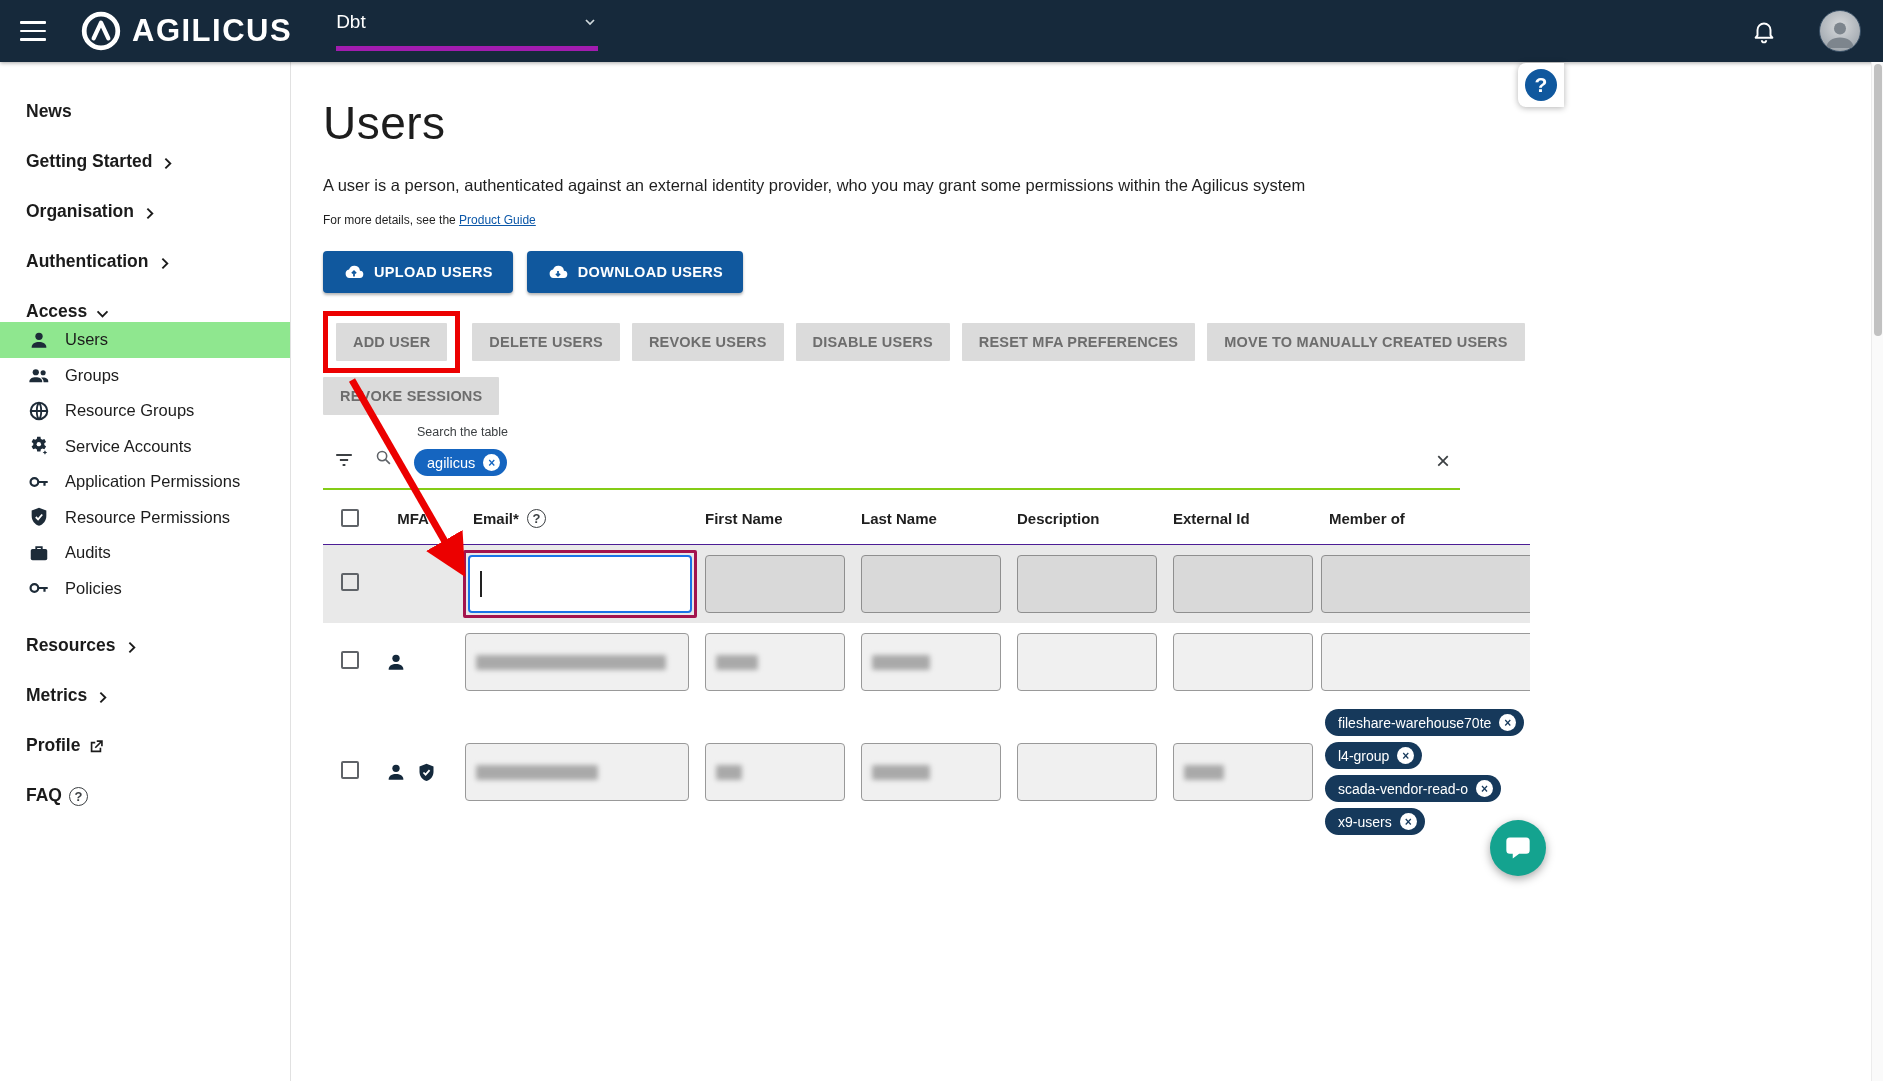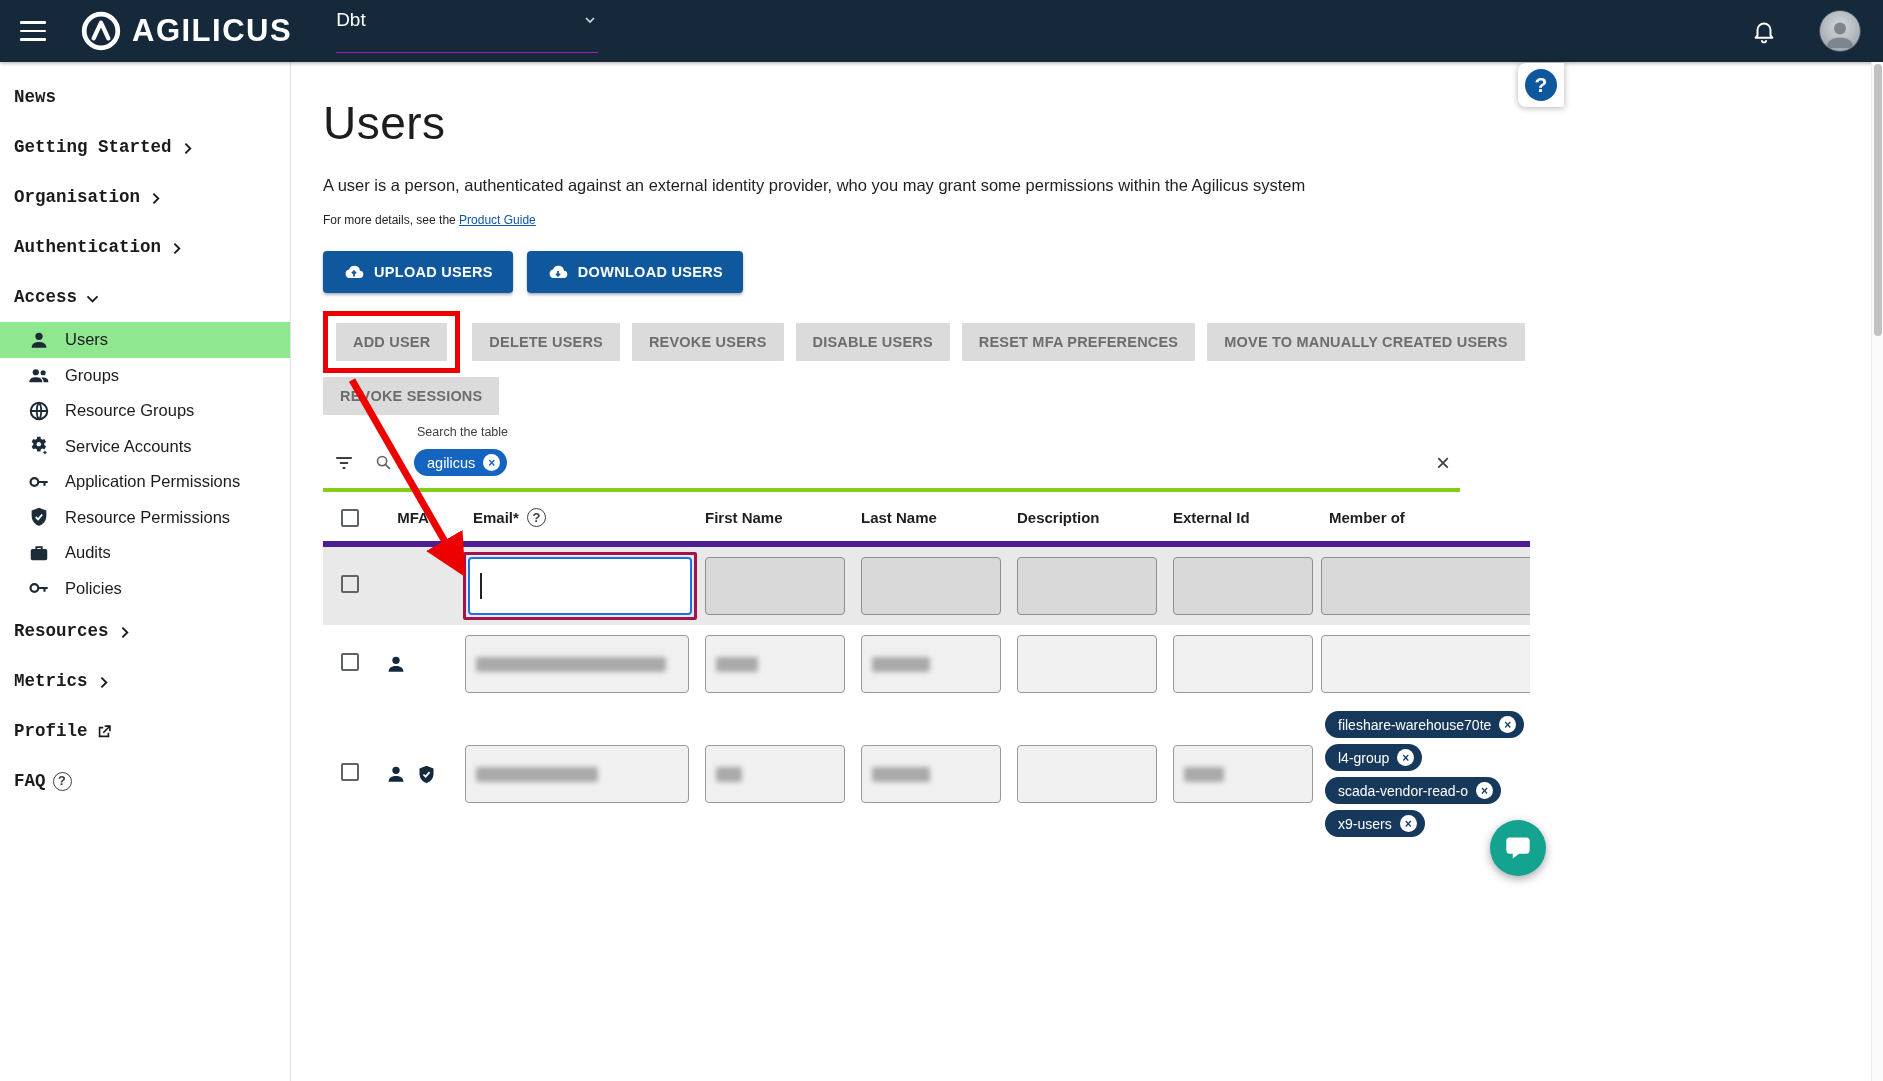--- a/index.html
+++ b/index.html
@@ -8,35 +8,35 @@
 
   
   .topbar { height:62px; background:var(--topbar-navy,#16293B); display:flex; align-items:center;
     padding:0 22px 0 18px; gap:18px; position:relative; z-index:20; box-shadow:0 1px 4px rgba(0,0,0,.35); }
   .hamburger { background:none; border:none; cursor:pointer; width:30px; height:24px;
     display:flex; flex-direction:column; justify-content:space-between; padding:2px 2px; }
   .hamburger span { height:2.6px; background:#fff; border-radius:1px; display:block; }
   .logo { display:flex; align-items:center; gap:10px; margin-left:14px; }
   .logo-text { color:#fff; font-weight:700; font-size:31px; letter-spacing:1.5px; }
   .org-select { width:262px; margin-left:26px; display:flex; align-items:center; justify-content:space-between;
-    border-bottom:1px solid #a21caf; padding-bottom:21px; cursor:pointer; }
+    border-bottom:5px solid #a21caf; padding-bottom:13px; cursor:pointer; }
   .org-select span { color:#fff; font-size:19px; }
   .topbar-spacer { flex:1; }
   .iconbtn { background:none; border:none; cursor:pointer; display:flex; align-items:center; }
   .avatar { width:42px; height:42px; border-radius:50%; background:radial-gradient(circle at 50% 38%,#d8dadc 0%,#aeb4ba 60%,#8e959c 100%);
     overflow:hidden; display:flex; align-items:flex-end; justify-content:center; cursor:pointer; border:1px solid #3c5268; }
 
   
   .app { display:flex; height:1019px; }
   .sidebar { width:291px; border-right:1px solid #e1e1e1; padding-top:10px; background:#fff; flex:none; overflow:hidden; }
   .main { flex:1; position:relative; padding:20px 0 0 32px; overflow:hidden; }
 
   
-  .nav-top { height:50px; display:flex; align-items:center; gap:7px; padding:0 14px;
-    font-weight:700; font-size:17.5px; color:#1b1b1b; cursor:pointer;font-family:Liberation Mono, monospace; }
+  .nav-top { height:50px; display:flex; align-items:flex-end; gap:7px; padding:0 26px;
+    font-weight:700; font-size:17.5px; color:#1b1b1b; cursor:pointer; }
   .nav-sub { height:35.5px; display:flex; align-items:center; gap:15px; padding:0 14px 0 28px;
     font-size:16.5px; color:#1c1c1c; cursor:pointer; }
   .nav-sub.active { background:var(--active-green,#90E690); }
   .nav-sub svg { flex:none; }
   .chev { margin-top:2px; }
 
   
   .page-title { font-size:46px; font-weight:400; color:#1d1d1d; margin:14px 0 26px; letter-spacing:.5px; }
   .page-desc { font-size:16.5px; margin-bottom:18px; }
   .page-details { font-size:12px; margin-bottom:24px; }
@@ -47,35 +47,35 @@
     border:none; border-radius:4px; font-weight:700; font-size:14.5px; letter-spacing:.3px;
     padding:10px 20px; cursor:pointer; box-shadow:0 2px 3px rgba(0,0,0,.3); font-family:inherit; }
   .action-row { display:flex; gap:12px; align-items:center; margin-bottom:16px; }
   .btn-gray { background:#dbdbdb; color:#6d6d6d; border:none; border-radius:1px; font-weight:700;
     font-size:14.5px; letter-spacing:.2px; padding:11px 17px; cursor:pointer; font-family:inherit; white-space:nowrap; }
   .revoke-row { margin-bottom:8px; }
 
   .red-annot { display:inline-block; border:5px solid var(--annotation-red,#EE0000); padding:7px 8px; margin:-12px 0; }
 
   
-  .search-row { position:relative; width:1137px; display:flex; align-items:center; gap:0;
-    padding:26px 0 12px; border-bottom:4px solid #84cc16; margin-bottom:2px; }
+  .search-row { position:relative; width:1137px; display:flex; align-items:flex-start; gap:0;
+    padding:26px 0 12px; border-bottom:2px solid #84cc16; margin-bottom:2px; }
   .search-label { position:absolute; top:2px; left:94px; font-size:12.5px; color:#3c4043; }
   .filter-ic { margin:0 20px 0 10px; cursor:pointer; }
   .search-ic { margin-right:22px; cursor:pointer; }
   .chip-blue { display:inline-flex; align-items:center; gap:8px; background:var(--chip-search-blue,#1565C0);
     color:#fff; border-radius:16px; padding:5px 7px 5px 13px; font-size:14.5px; cursor:default; }
   .chip-x { width:17px; height:17px; border-radius:50%; background:#fff; color:var(--chip-search-blue,#1565C0);
     display:inline-flex; align-items:center; justify-content:center; font-size:12px; font-weight:700; cursor:pointer; }
   .search-clear { margin-left:auto; margin-right:10px; font-size:24px; color:#3c4043; cursor:pointer; line-height:1; }
 
   
   .table { width:1207px; overflow:hidden; }
   .t-grid { display:grid; grid-template-columns:46px 88px 240px 156px 156px 156px 156px 1fr; align-items:center; }
-  .t-head { height:53px; border-bottom:6px solid #4c1d95; font-weight:700; font-size:15px; }
+  .t-head { height:53px; border-bottom:1px solid #4c1d95; font-weight:700; font-size:15px; }
   .th { padding-left:8px; display:flex; align-items:center; gap:8px; }
   .th-mfa { justify-content:center; padding:0; }
   .t-row { min-height:78px; overflow:hidden; }
   .row-new { background:#e9e9e9; }
   .row-tall { padding:8px 0; }
   .cell-check { padding-left:18px; }
   .checkbox { width:18px; height:18px; border:2px solid #5f6368; border-radius:2px; display:inline-block; cursor:pointer; background:transparent; }
   .cell-mfa { display:flex; gap:9px; padding-left:16px; align-items:center; }
   .cell-input { height:58px; border:1px solid #999; border-radius:4px; background:#f0f0f0;
     margin:0 8px; display:flex; align-items:center; padding:0 10px; }

